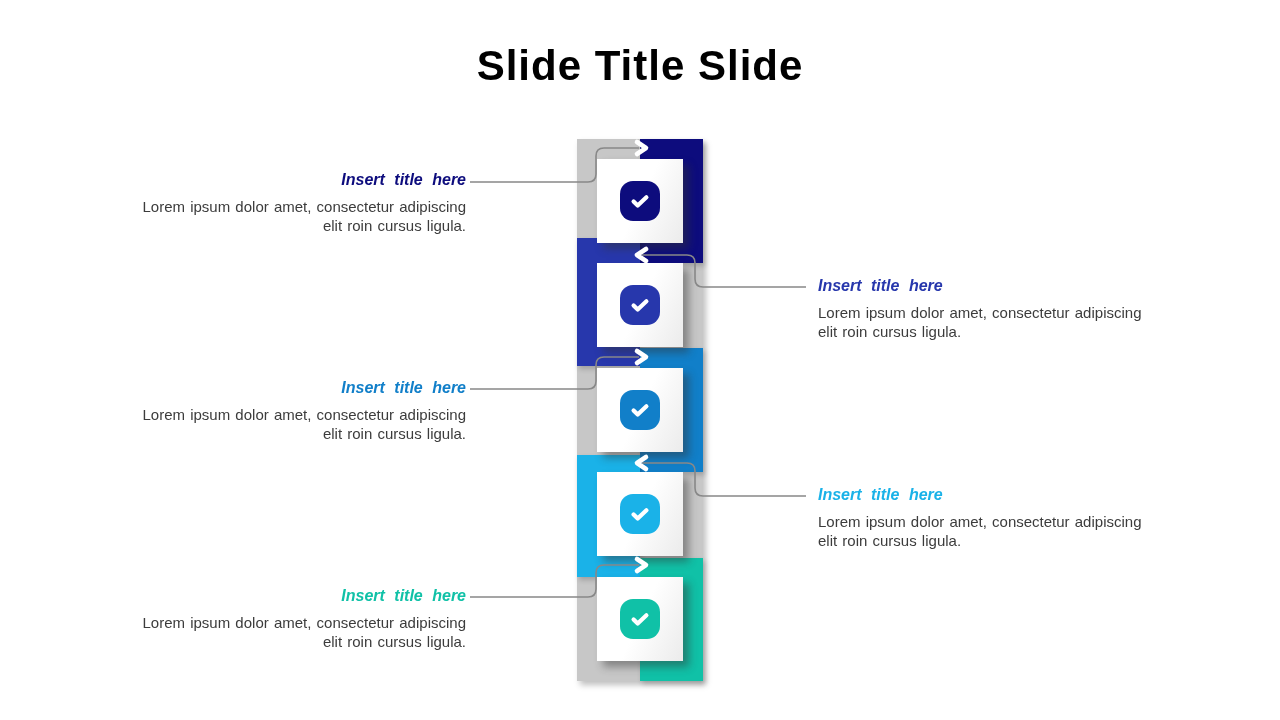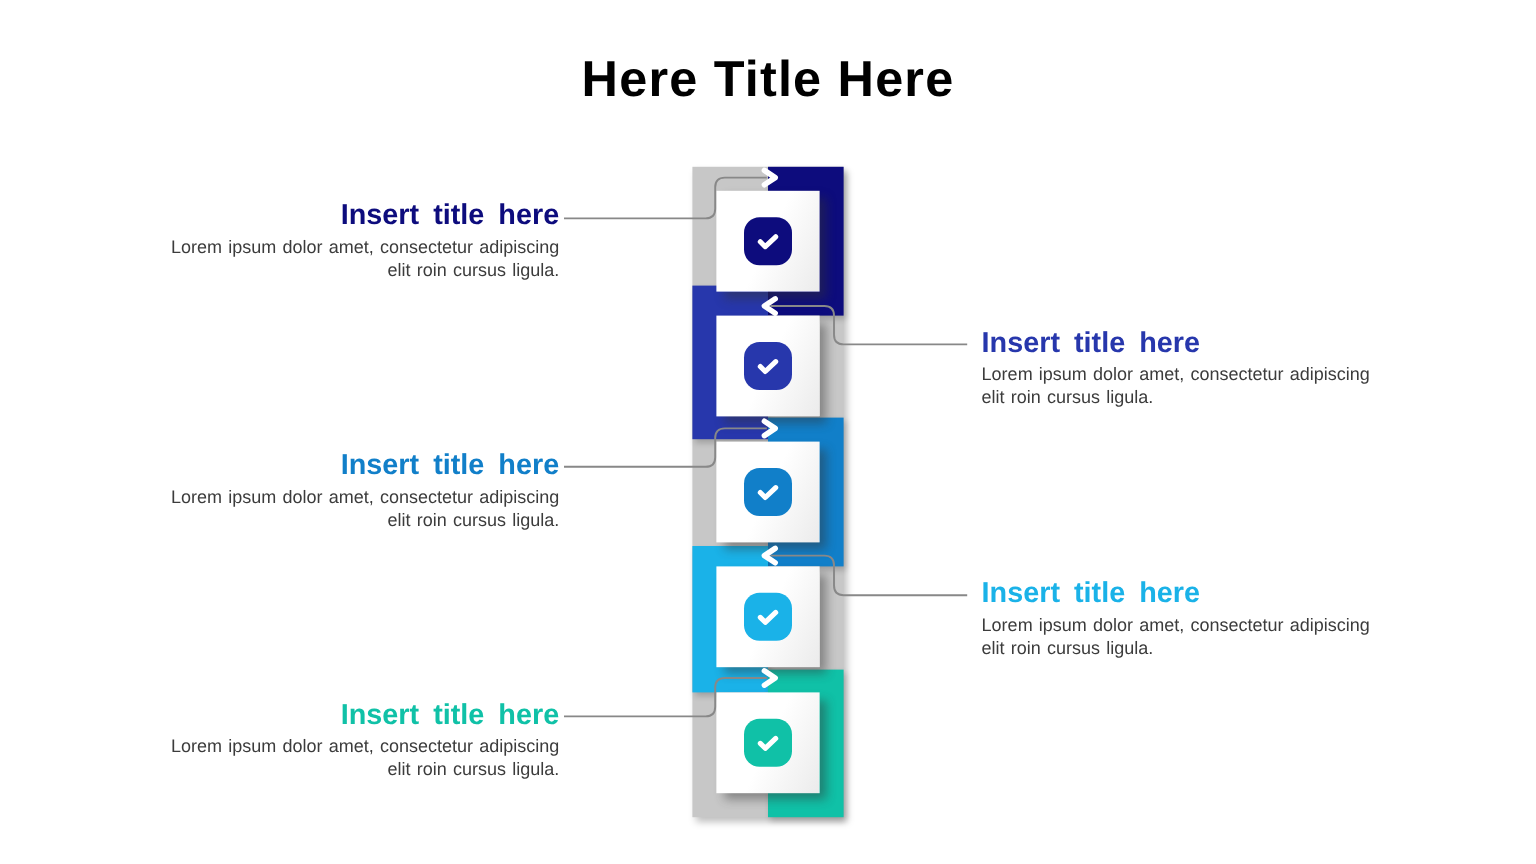--- a/index.html
+++ b/index.html
@@ -51,37 +51,37 @@
     pointer-events:none; z-index:3;
   }
   .connectors .wire { fill:none; stroke:var(--connector,#888); stroke-width:1.6px; }
   .connectors .chev {
     fill:none; stroke:var(--arrow,#fff); stroke-width:4.6px;
     stroke-linecap:round; stroke-linejoin:round;
   }
   
   .tb { position:absolute; width:340px; }
   .tb h3 {
-    font-size:24px; line-height:24px; font-weight:bold;
-    word-spacing:5px; margin-bottom:5px; color:var(--c);
+    font-size:16px; line-height:24px; font-weight:bold;
+    word-spacing:5px; margin-bottom:5px; color:var(--c);font-style:italic;
   }
   .tb p {
     font-size:15px; line-height:19px; word-spacing:1px;
     color:var(--body-text,#3C3C3C);
   }
   .tb-left  { right:814px; text-align:right; }
   .tb-right { left:818px;  text-align:left; }
   .t0 { top:168px; } .t1 { top:274px; } .t2 { top:376px; } .t3 { top:483px; } .t4 { top:584px; }
 </style>
 </head>
 <body>
 
 <div class="slide" style="--track: #C7C7C7; --connector: #888888; --arrow: #FFFFFF; --body-text: #3C3C3C;">
 
-  <h1 class="slide-title">Here Title Here</h1>
+  <h1 class="slide-title">Slide Title Slide</h1>
 
   <div class="diagram">
     <div class="track"></div>
 
     <div class="block side-right b0" style="--c: #0D0C7D;"></div>
     <div class="block side-left  b1" style="--c: #2737AC;"></div>
     <div class="block side-right b2" style="--c: #117FC9;"></div>
     <div class="block side-left  b3" style="--c: #1AB2E8;"></div>
     <div class="block side-right b4" style="--c: #10C1A7;"></div>
 

